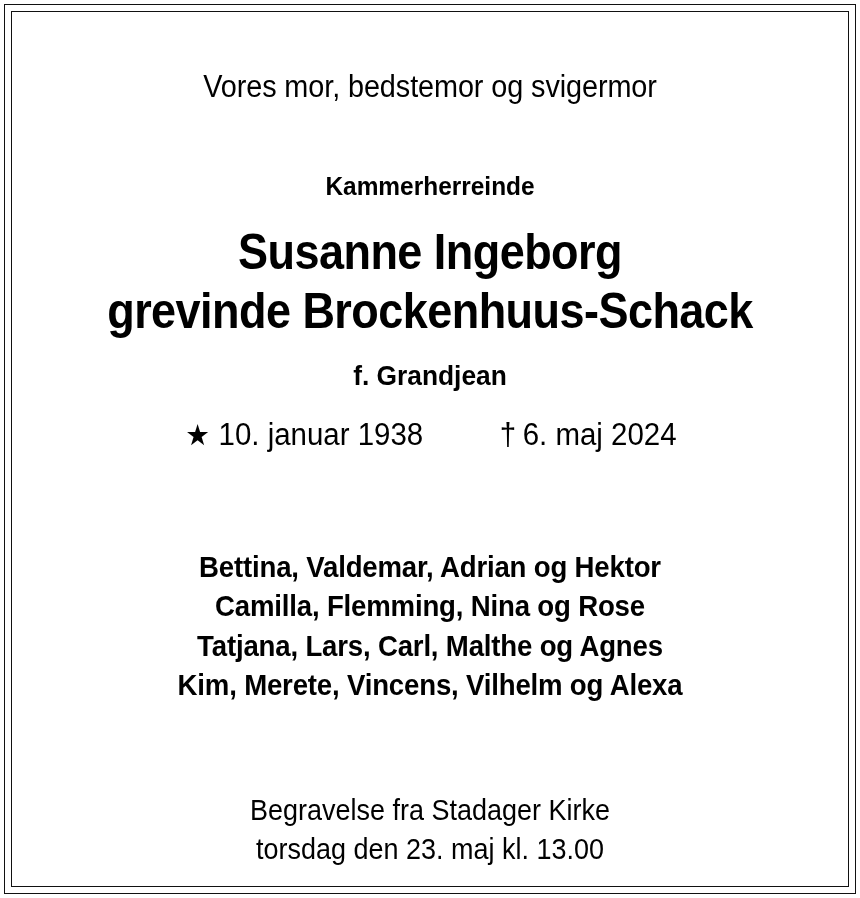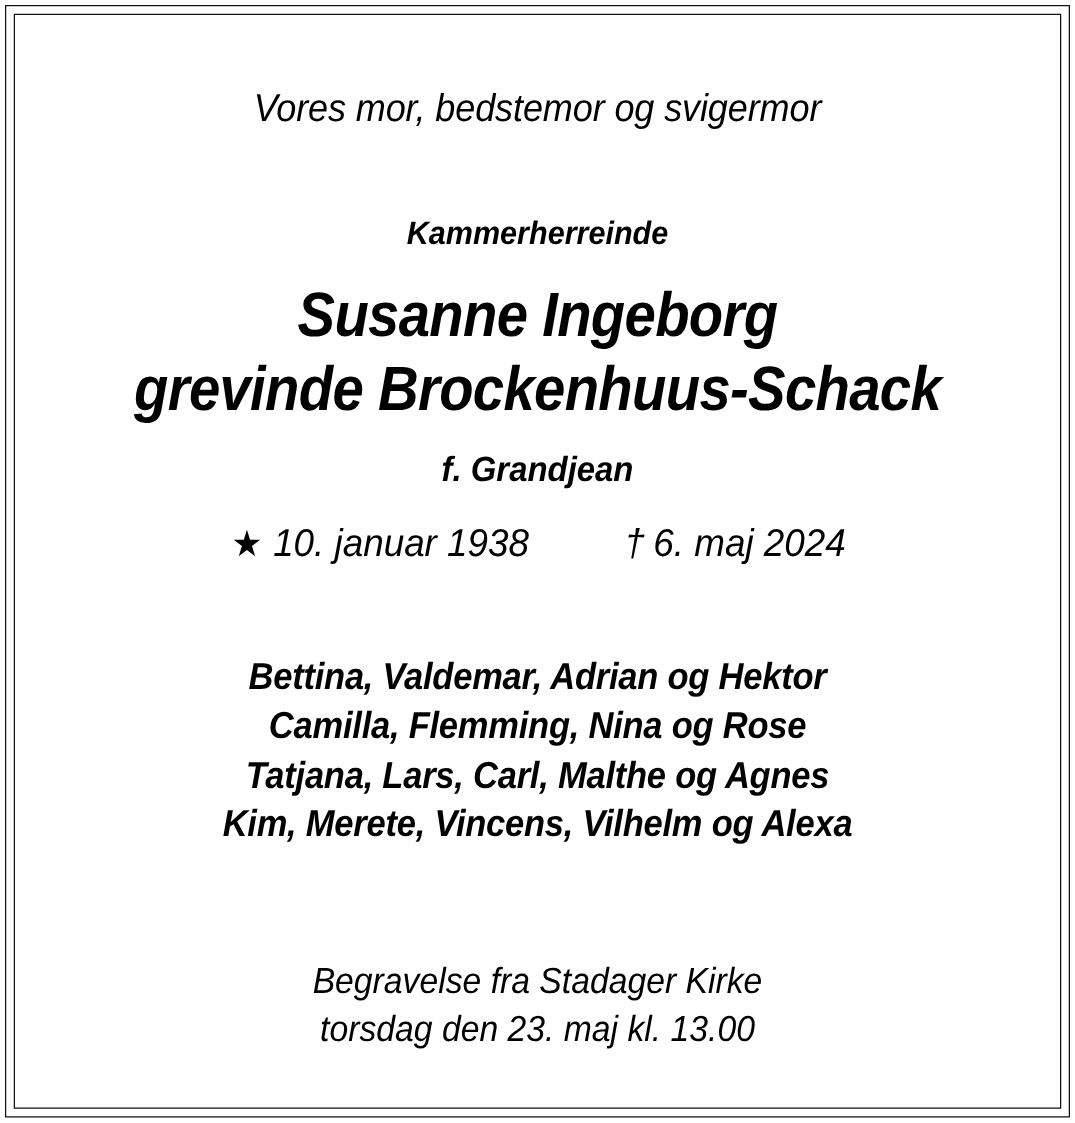--- a/index.html
+++ b/index.html
@@ -19,21 +19,20 @@
   
   .notice {
     position: absolute;
     left: 4px;
     top: 4px;
     width: 852px;
     height: 890px;
     box-sizing: border-box;
     border: 1.5px solid #111111;
     background: #ffffff;
-    font-style: italic;
   }
 
   .notice-inner {
     position: absolute;
     left: 6px;
     top: 6px;
     right: 6px;
     bottom: 6px;
     box-sizing: border-box;
     border: 1.5px solid #111111;
@@ -117,21 +116,21 @@
     line-height: 1;
   }
 
   .date-symbol.cross {
     font-size: 31px;
     margin-right: 7px;
   }
 
   
   .survivors {
-    margin-top: 69px;
+    margin-top: 94px;
     font-size: 30px;
     font-weight: 700;
     line-height: 1.32;
     letter-spacing: -0.2px;
   }
 
   .survivors .survivor-line {
     display: block;
     white-space: nowrap;
     transform: scaleX(0.92);

